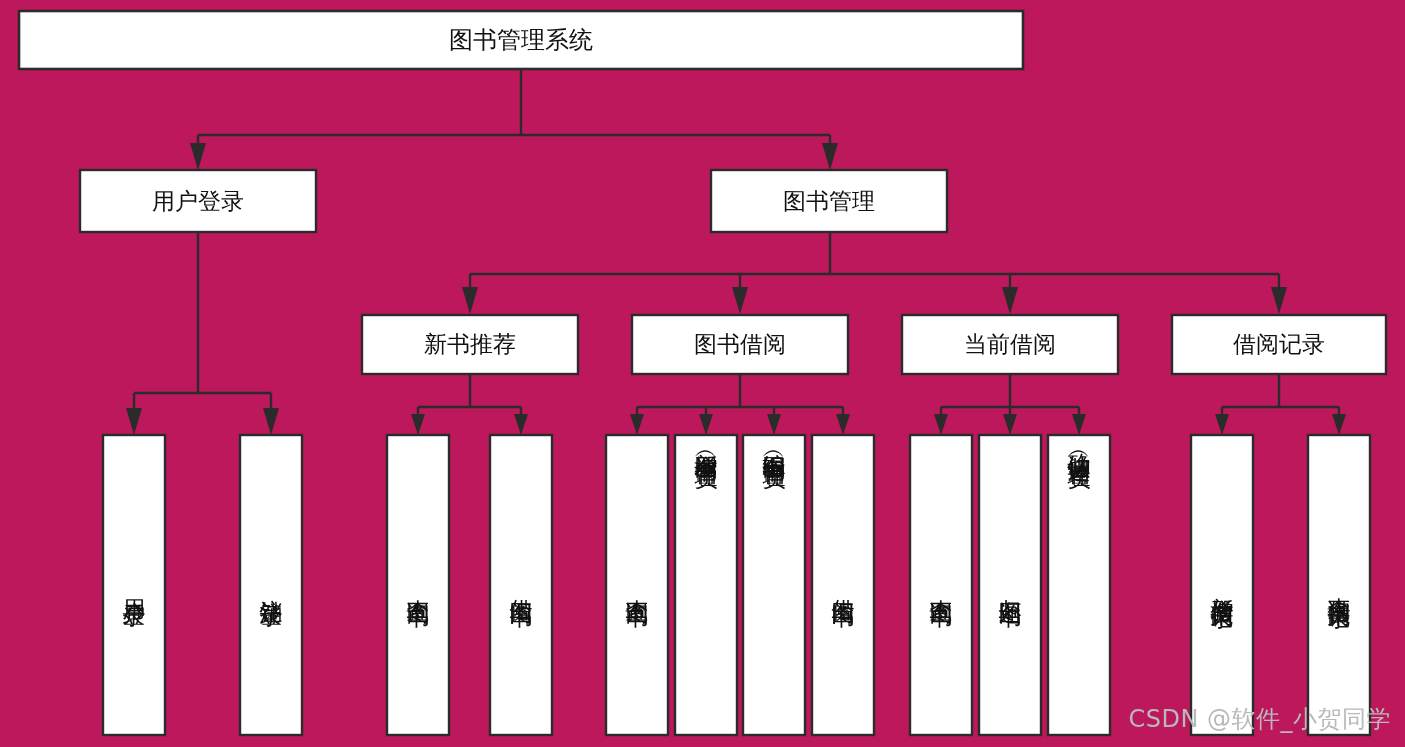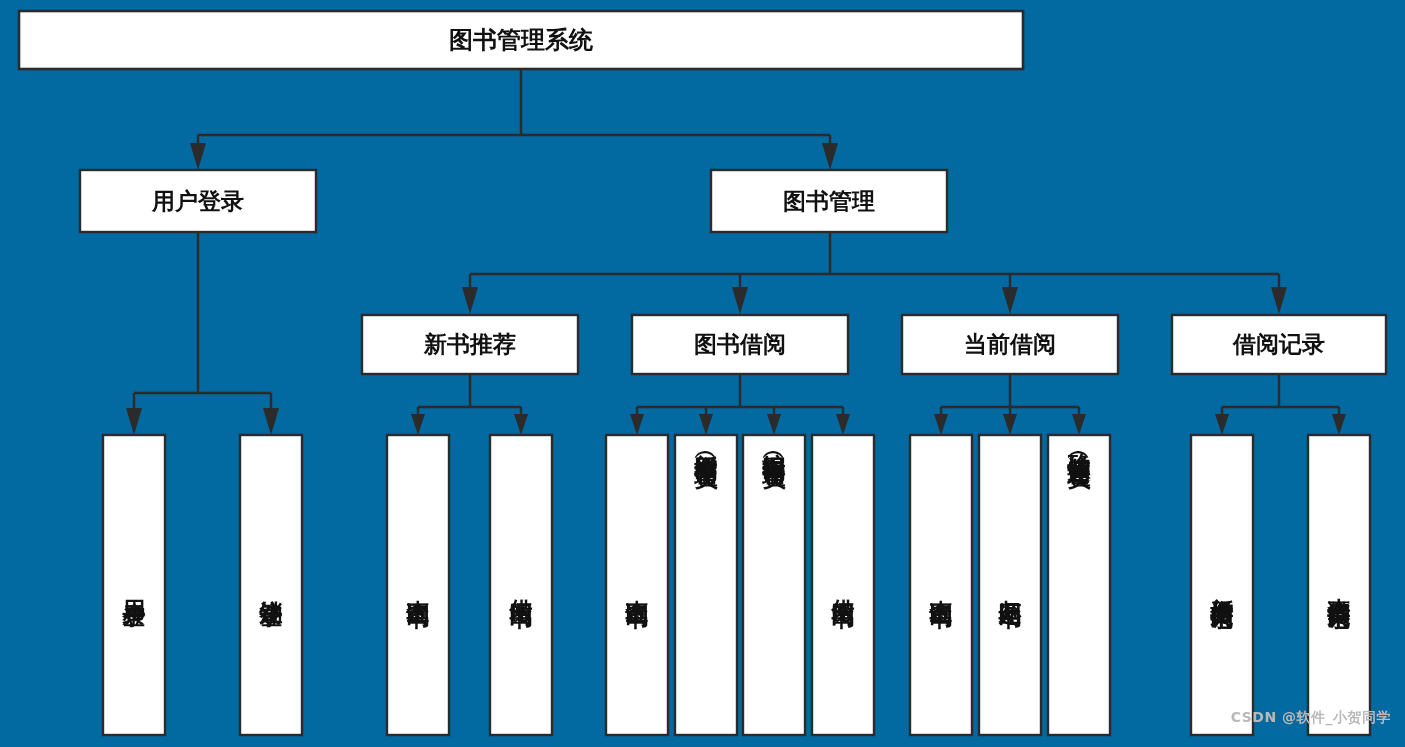--- a/index.html
+++ b/index.html
@@ -11,22 +11,21 @@
   body {
     width: 1405px;
     height: 747px;
     overflow: hidden;
     font-family: "DejaVu Sans", "Liberation Sans", sans-serif;
   }
   #diagram-root {
     position: relative;
     width: 1405px;
     height: 747px;
-    background: #0369a1;
-    font-weight: bold;
+    background: #be185d;
   }
   svg.diagram-canvas {
     position: absolute;
     left: 0;
     top: 0;
     width: 1405px;
     height: 747px;
     display: block;
   }
   .node-box {
@@ -73,23 +72,23 @@
     font-size: 23px;
     line-height: 1.08;
     letter-spacing: 2px;
     color: #111111;
     white-space: nowrap;
     text-align: center;
   }
   .watermark {
     position: absolute;
     right: 14px;
-    bottom: 20px;
-    font-family: "DejaVu Sans", "Liberation Sans", sans-serif;
-    font-size: 14px;
+    bottom: 12px;
+    font-family: "DejaVu Sans", "Liberation Sans", sans-serif;
+    font-size: 24px;
     color: #b9b9b9;
     letter-spacing: 0.5px;
     user-select: none;
     white-space: nowrap;
   }
 </style>
 </head>
 <body>
 
 <div id="diagram-root">

